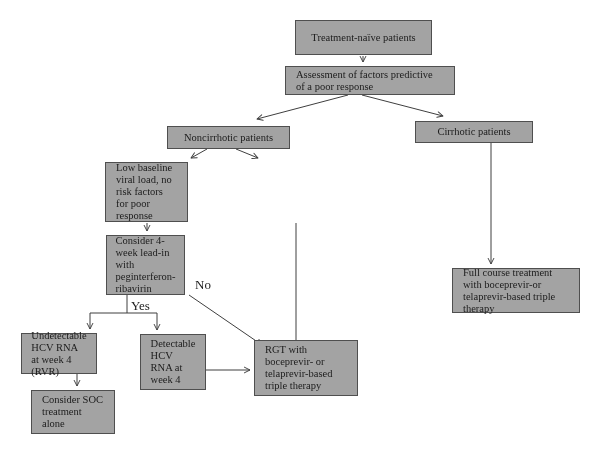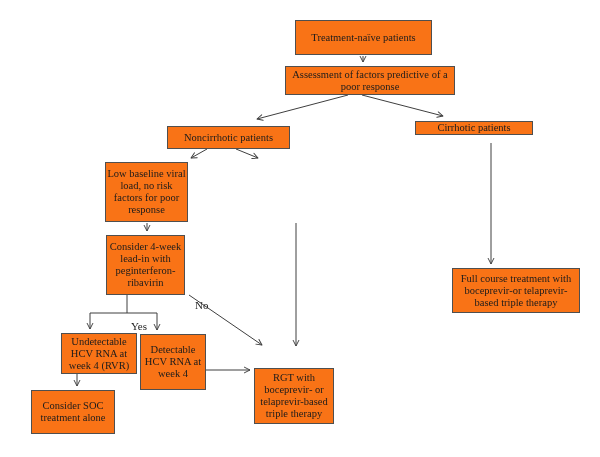--- a/index.html
+++ b/index.html
@@ -20,35 +20,34 @@
     position: absolute;
     left: 0;
     top: 0;
     width: 600px;
     height: 457px;
   }
   .node {
     position: absolute;
     box-sizing: border-box;
     border: 1px solid #4f4f4f;
-    background: #f97316;
+    background: #a3a3a3;
     display: flex;
     align-items: center;
     justify-content: center;
-    text-align: center;
+    text-align: left;
     font-size: 10.5px;
     line-height: 12px;
-    padding: 1px;
+    padding: 10px;
   }
   .edge-label {
     position: absolute;
-    font-size: 11px;
+    font-size: 13px;
     line-height: 12px;
     background: transparent;
-    margin-top: 20px;
   }
 </style>
 </head>
 <body>
 
 <div id="canvas">
 
   <svg id="edges" viewBox="0 0 600 457" xmlns="http://www.w3.org/2000/svg">
     <defs>
       <marker id="arrow" viewBox="0 0 10 10" refX="8.5" refY="5" markerWidth="8" markerHeight="8" orient="auto-start-reverse">
@@ -80,27 +79,27 @@
 
   <div class="node" style="left:167px; top:126px; width:123px; height:23px;">Noncirrhotic patients</div>
 
   <div class="node" style="left:415px; top:121px; width:118px; height:14px;">Cirrhotic patients</div>
 
   <div class="node" style="left:105px; top:162px; width:83px; height:60px;">Low baseline viral load, no risk factors for poor response</div>
 
 
   <div class="node" style="left:106px; top:235px; width:79px; height:60px;">Consider 4-week lead-in with peginterferon-ribavirin</div>
 
-  <div class="node" style="left:21px; top:333px; width:76px; height:41px;margin-left:40px;">Undetectable HCV RNA at week 4 (RVR)</div>
+  <div class="node" style="left:21px; top:333px; width:76px; height:41px;">Undetectable HCV RNA at week 4 (RVR)</div>
 
   <div class="node" style="left:140px; top:334px; width:66px; height:56px;">Detectable HCV RNA at week 4</div>
 
   <div class="node" style="left:31px; top:390px; width:84px; height:44px;">Consider SOC treatment alone</div>
 
-  <div class="node" style="left:254px; top:368px; width:80px; height:56px;">RGT with boceprevir- or telaprevir-based triple therapy</div>
+  <div class="node" style="left:254px; top:340px; width:104px; height:56px;">RGT with boceprevir- or telaprevir-based triple therapy</div>
 
   <div class="node" style="left:452px; top:268px; width:128px; height:45px;">Full course treatment with boceprevir-or telaprevir-based triple therapy</div>
 
   <span class="edge-label" style="left:131px; top:300px;">Yes</span>
 
   <span class="edge-label" style="left:195px; top:279px;">No</span>
 
 </div>
 
 </body></html>

